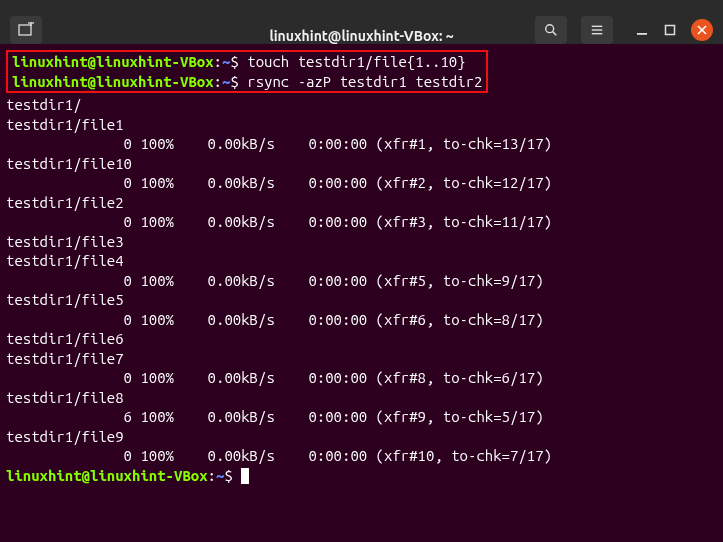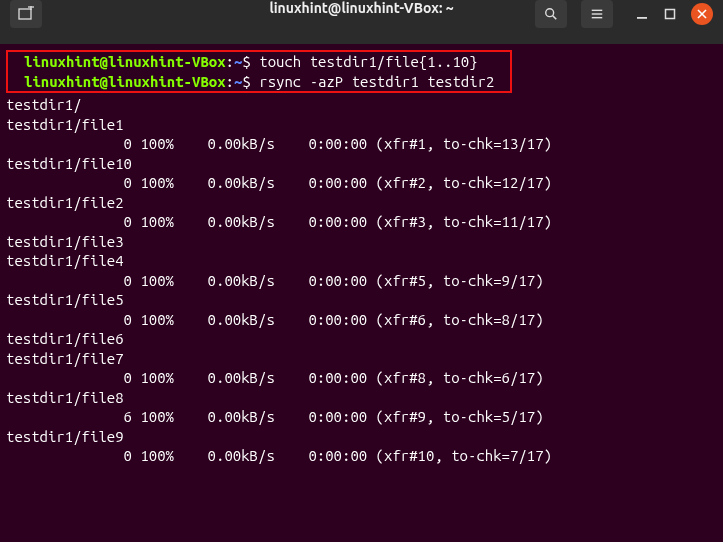--- a/index.html
+++ b/index.html
@@ -11,21 +11,21 @@
       background: #2c001e;
       font-family: 'Ubuntu Mono', 'DejaVu Sans Mono', monospace;
       width: 723px;
       height: 542px;
       overflow: hidden;
     }
     .titlebar {
       background: #2b2b2b;
       height: 44px;
       display: flex;
-      align-items: flex-start;
+      align-items: flex-end;
       padding: 0 10px;
       position: relative;
     }
     .titlebar-left {
       display: flex;
       align-items: center;
       gap: 6px;
     }
     .new-tab-btn {
       width: 32px;
@@ -115,21 +115,21 @@
     }
     .prompt-dollar {
       color: #ffffff;
     }
     .cmd {
       color: #ffffff;
     }
     .highlight-box {
       border: 2px solid #e11;
       display: inline-block;
-      padding: 0 16px;
+      padding: 0 4px;
       margin-bottom: 2px;
     }
     .output {
       color: #ffffff;
       white-space: pre;
     }
     .line {
       white-space: pre;
     }
     .cursor {
@@ -208,13 +208,14 @@
       <div class="output line">testdir1/file5</div>
       <div class="output line">              0 100%    0.00kB/s    0:00:00 (xfr#6, to-chk=8/17)</div>
       <div class="output line">testdir1/file6</div>
       <div class="output line">testdir1/file7</div>
       <div class="output line">              0 100%    0.00kB/s    0:00:00 (xfr#8, to-chk=6/17)</div>
       <div class="output line">testdir1/file8</div>
       <div class="output line">              6 100%    0.00kB/s    0:00:00 (xfr#9, to-chk=5/17)</div>
       <div class="output line">testdir1/file9</div>
       <div class="output line">              0 100%    0.00kB/s    0:00:00 (xfr#10, to-chk=7/17)</div>
     </div>
+  <div class="line"><span class="prompt-user">linuxhint@linuxhint-VBox</span><span class="prompt-colon">:</span><span class="prompt-path">~</span><span class="prompt-dollar">$</span> <span class="cursor"></span></div>
 </div>
 
 </body></html>

